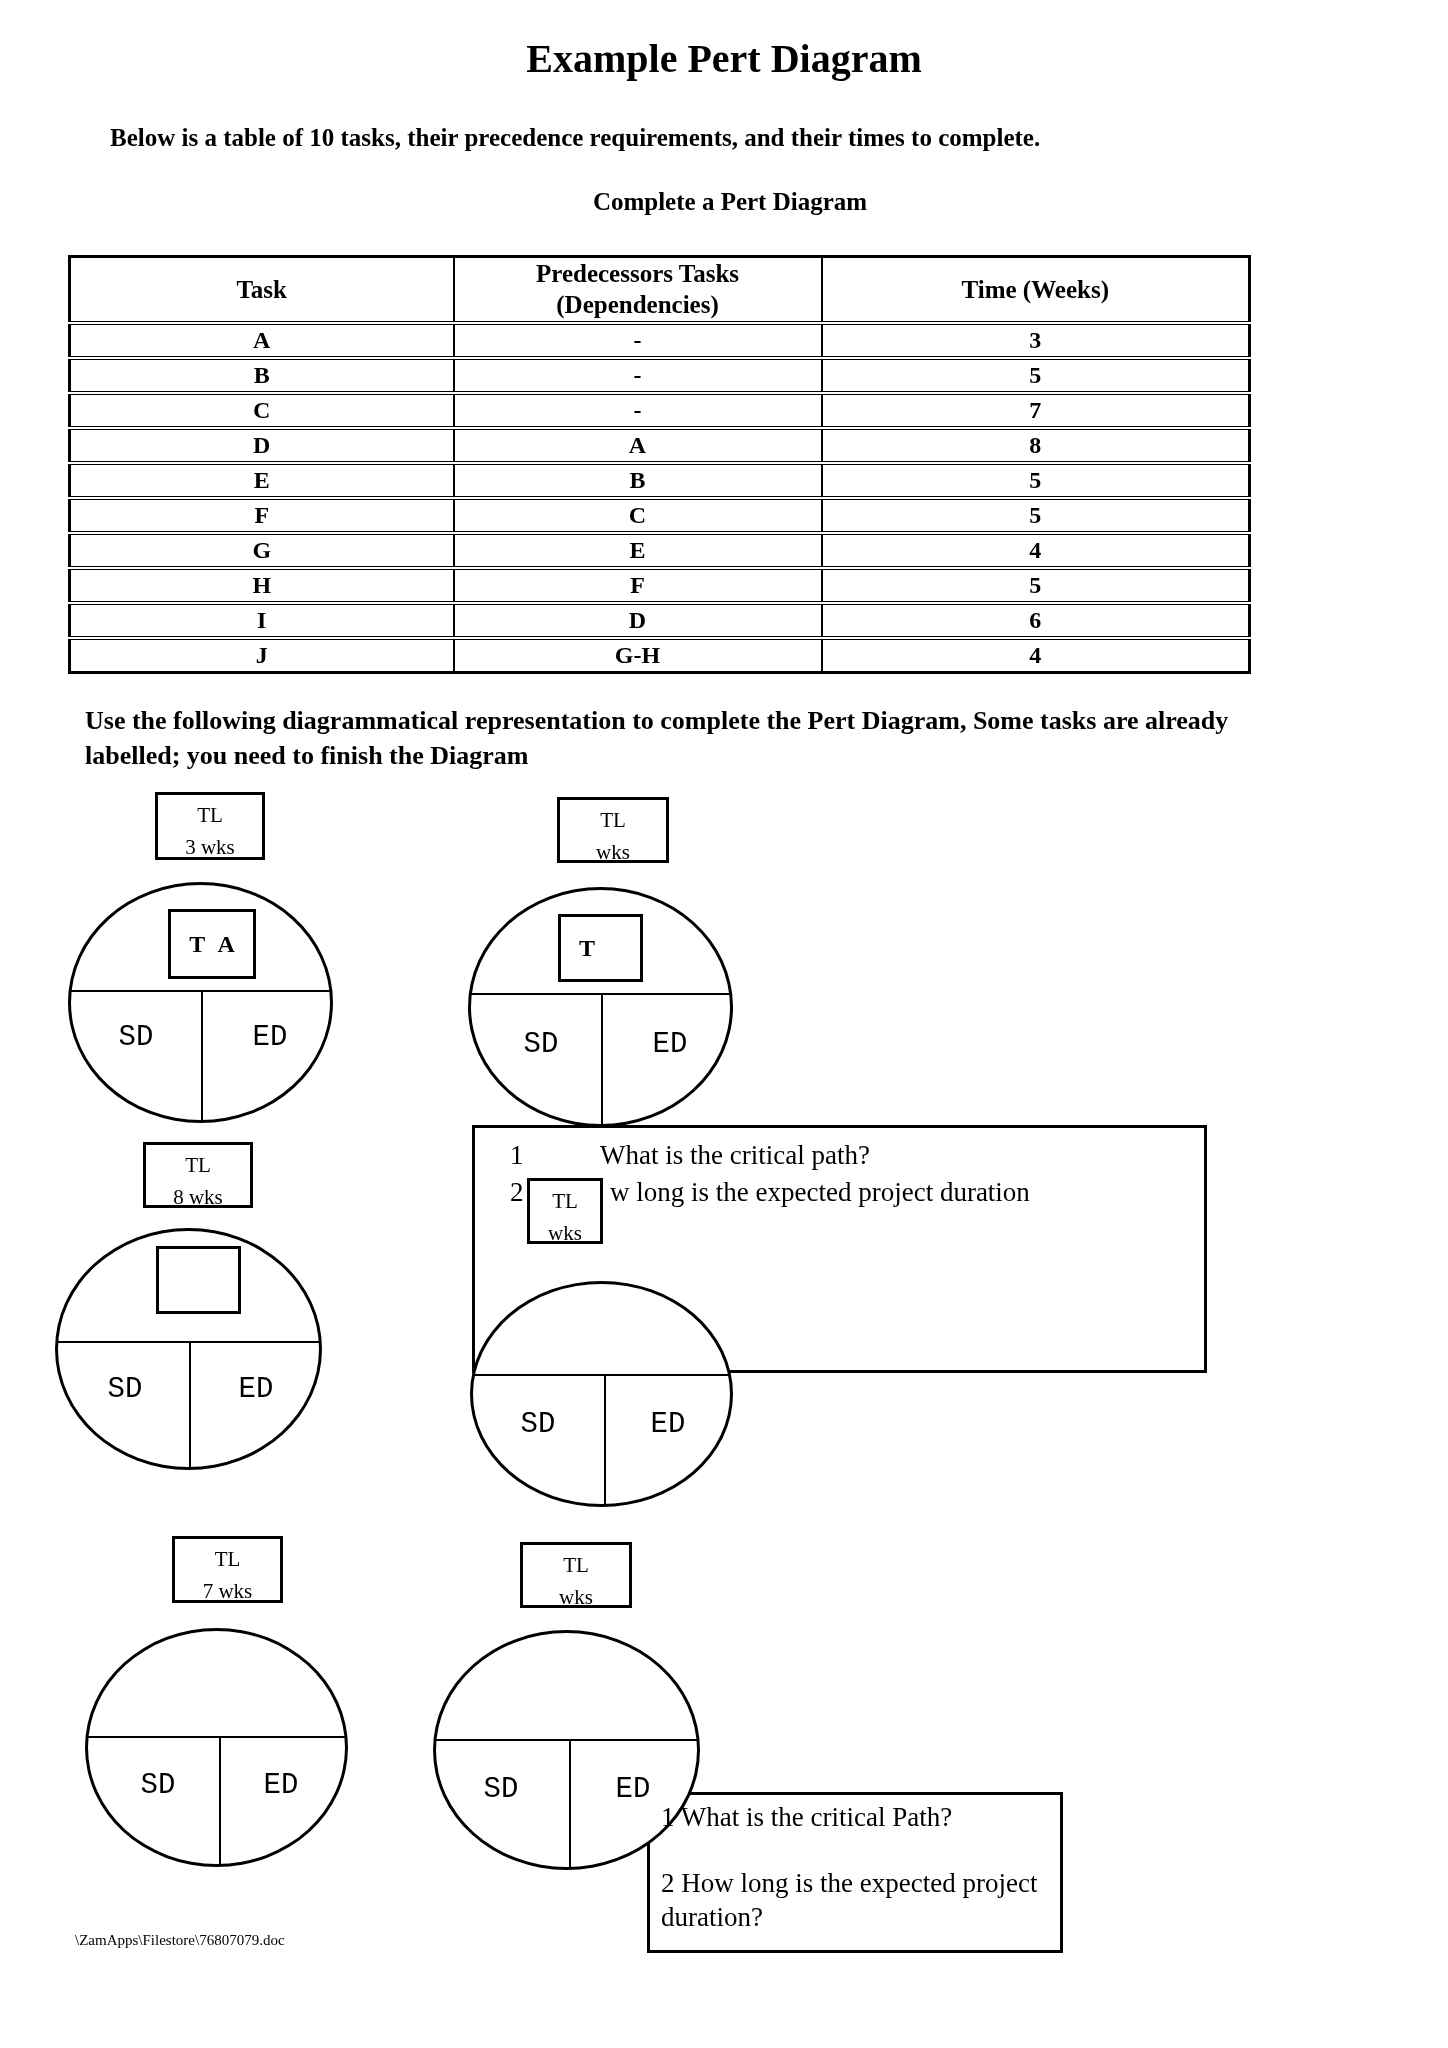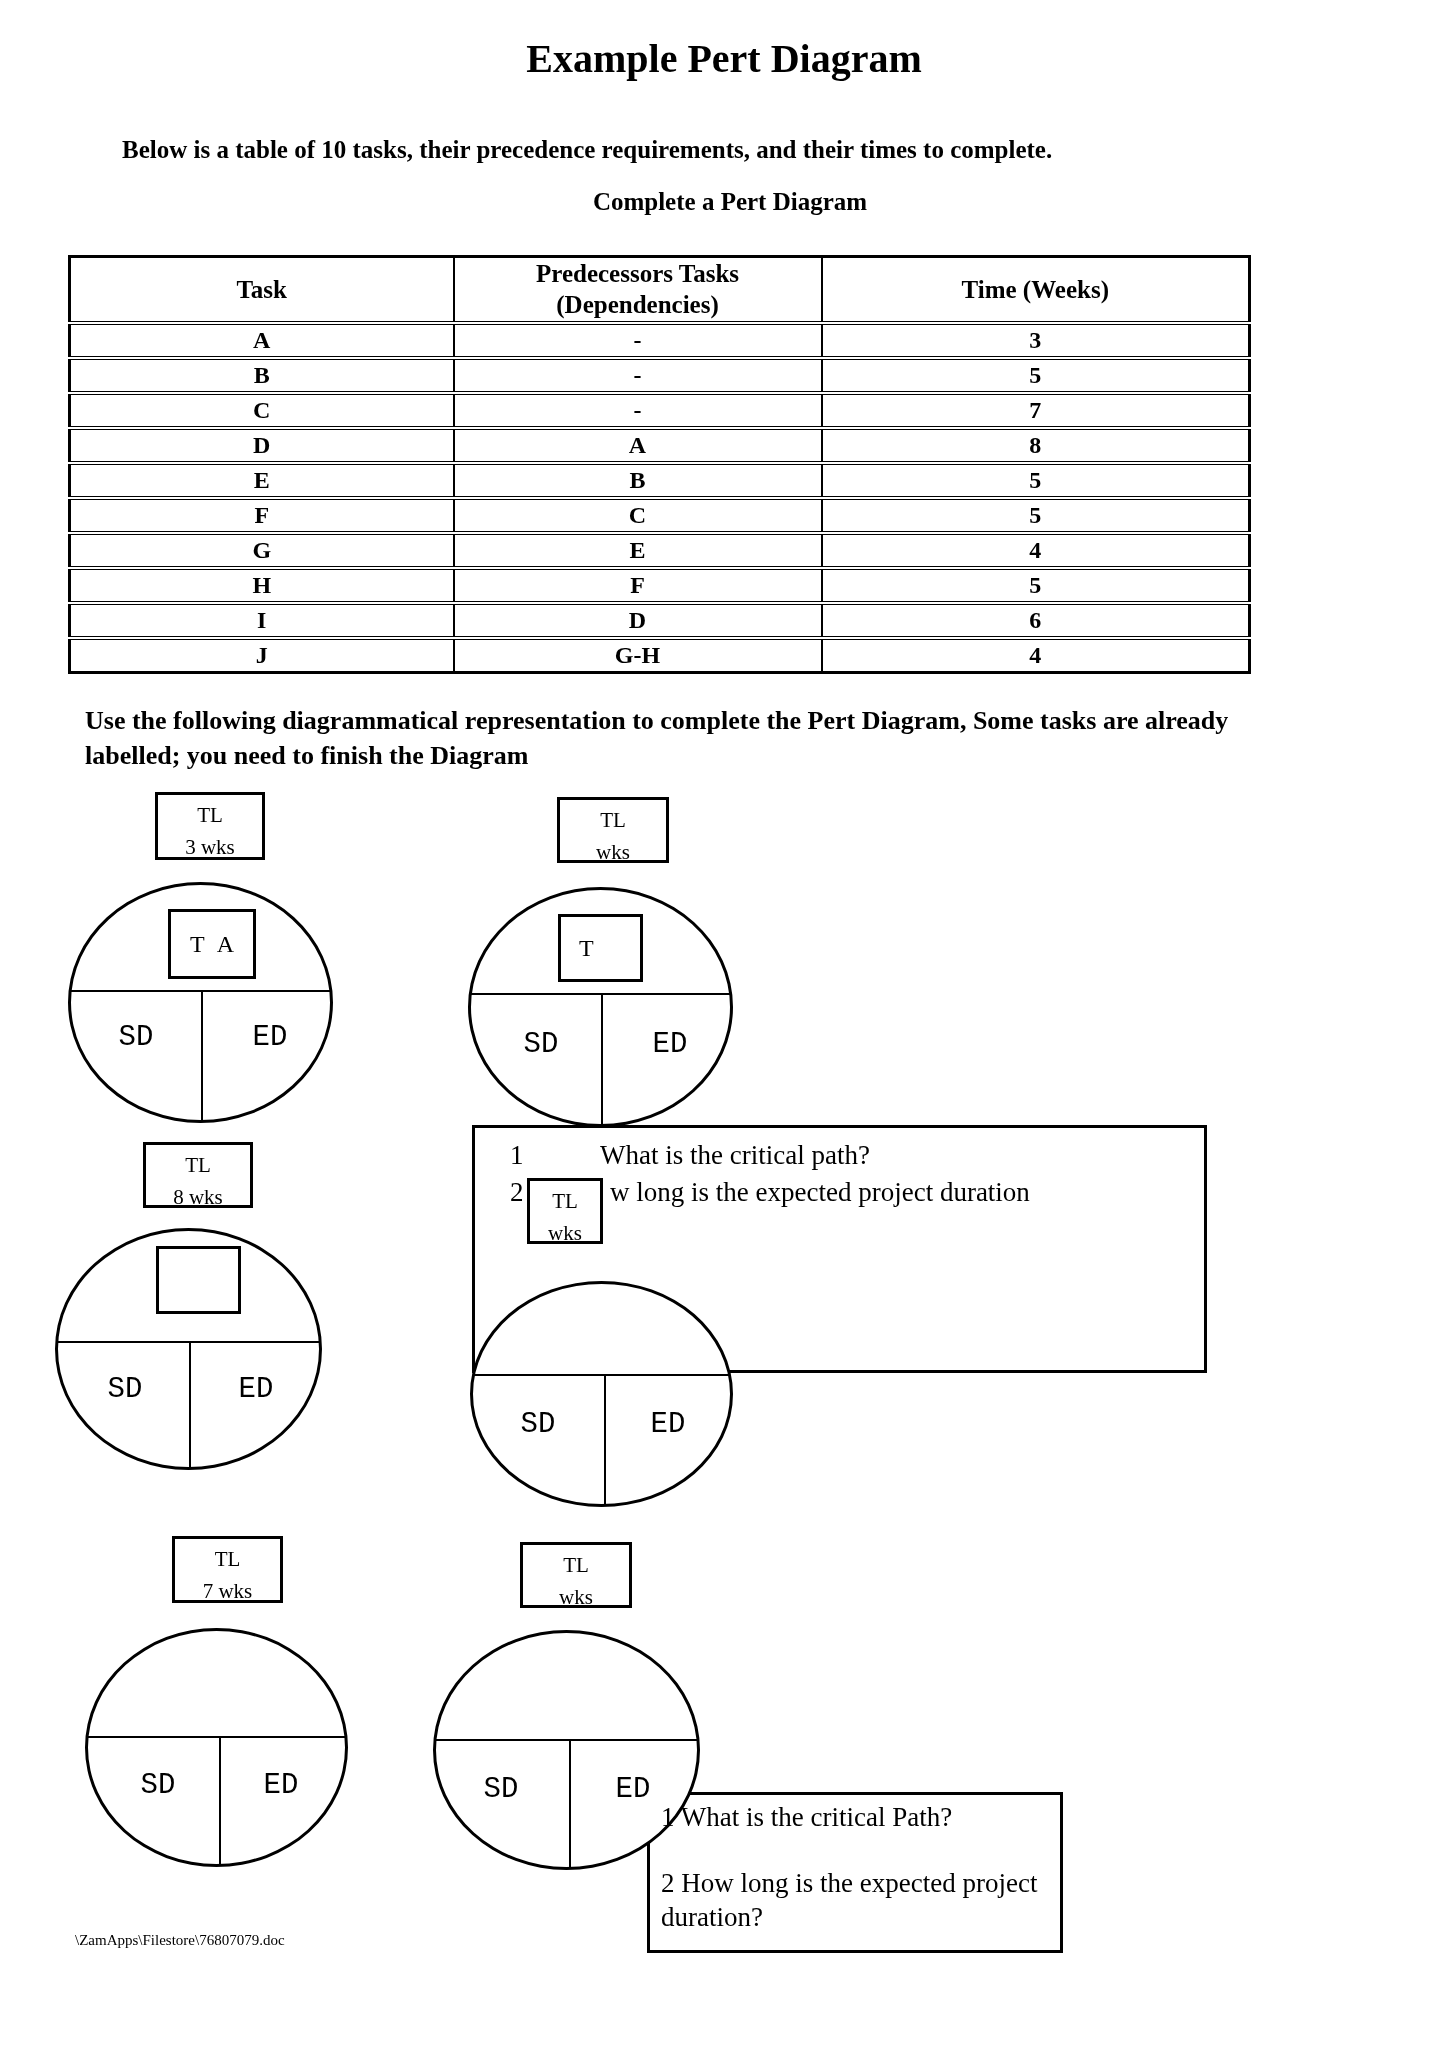--- a/index.html
+++ b/index.html
@@ -2,21 +2,21 @@
 <html><head>
 <meta charset="utf-8">
 <style>
   html,body{margin:0;padding:0;background:#ffffff;}
   .page{
     position:relative;width:1448px;height:2048px;background:#ffffff;
     font-family:"Liberation Serif", serif;color:#000;overflow:hidden;
   }
   .title{position:absolute;left:0;right:0;top:24px;margin:11px;text-align:center;
     font-size:40px;font-weight:bold;}
-  .intro{position:absolute;left:110px;top:124px;margin:12px;font-size:25px;font-weight:bold;}
+  .intro{position:absolute;left:110px;top:124px;margin:0;font-size:25px;font-weight:bold;}
   .subtitle{position:absolute;left:0;right:0;top:188px;margin:0;text-align:center;
     font-size:25px;font-weight:bold;padding-left:12px;}
 
   
   table.tasks{position:absolute;left:68px;top:255px;width:1180px;
     border-collapse:collapse;border:3px solid #000;table-layout:fixed;}
   table.tasks col.c1{width:384px;} table.tasks col.c2{width:368px;} table.tasks col.c3{width:428px;}
   table.tasks th{border:2px solid #000;border-bottom:4px double #000;
     font-size:25px;font-weight:bold;text-align:center;height:62px;line-height:1.25;padding:0;}
   table.tasks td{border-left:2px solid #000;border-right:2px solid #000;
@@ -28,21 +28,21 @@
     font-size:26px;font-weight:bold;line-height:1.35;}
 
   
   .tl{position:absolute;box-sizing:border-box;border:3px solid #000;background:#fff;
     text-align:center;font-size:21px;line-height:1.5;padding-top:5px;z-index:6;}
   .circle{position:absolute;box-sizing:border-box;border:3px solid #000;border-radius:50%;
     background:#fff;z-index:3;}
   .hline{position:absolute;left:0;right:0;border-top:2px solid #000;}
   .vline{position:absolute;bottom:0;border-left:2px solid #000;}
   .taskbox{position:absolute;box-sizing:border-box;border:3px solid #000;background:#fff;
-    font-size:24px;font-weight:normal;text-align:left;display:flex;
+    font-size:24px;font-weight:bold;text-align:left;display:flex;
     align-items:center;justify-content:center;}
   .taskbox.tb-left{justify-content:flex-start;padding-left:18px;}
   .taskbox .wide{word-spacing:8px;}
   .nlabel{position:absolute;transform:translateX(-50%);font-size:29px;font-family:Liberation Mono, monospace;}
   .qbox{position:absolute;box-sizing:border-box;border:3px solid #000;z-index:1;}
   .qtext{position:absolute;z-index:5;font-size:27px;}
   .qtext span{position:absolute;white-space:nowrap;}
   .footer{position:absolute;left:75px;top:1932px;margin:0;font-size:15px;}
 </style>
 </head>

